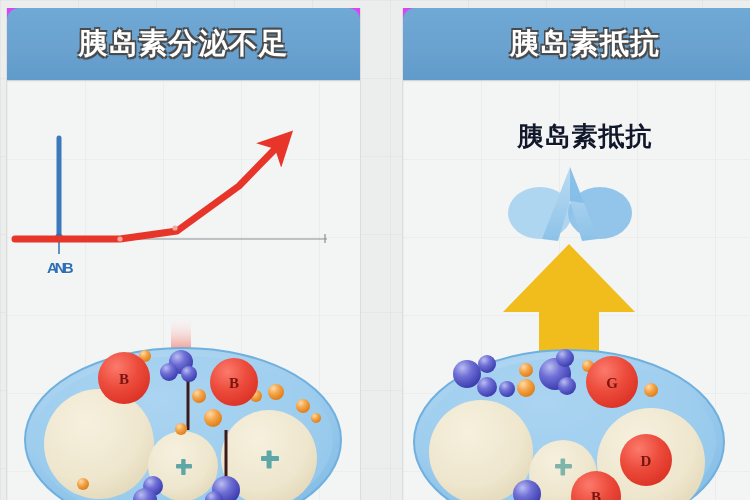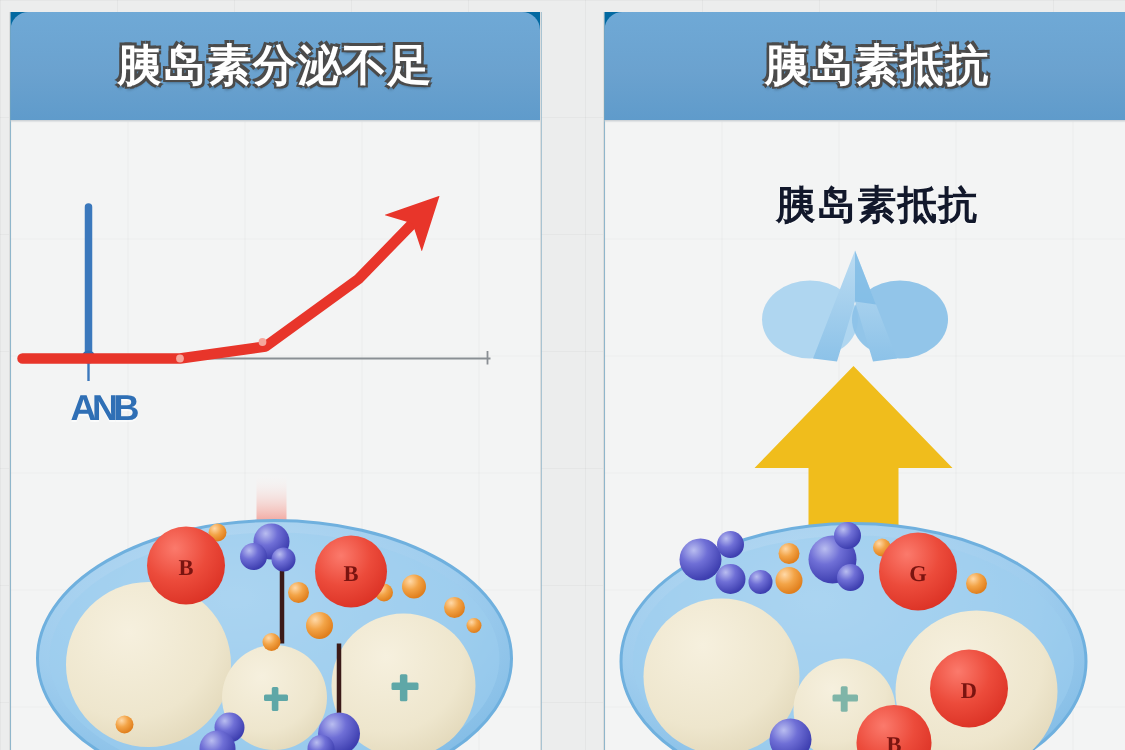--- a/index.html
+++ b/index.html
@@ -16,21 +16,21 @@
     background-image:
       linear-gradient(to right, rgba(0,0,0,.035) 1px, transparent 1px),
       linear-gradient(to bottom, rgba(0,0,0,.030) 1px, transparent 1px);
     background-size:78px 78px;
     pointer-events:none;
   }
 
   
   .panel{
     position:absolute; top:8px; height:492px;
-    background:#0369a1;
+    background:#d946ef;
     border-left:1px solid #dcdddd;
     border-right:1px solid #dcdddd;
     overflow:hidden;
   }
   #panel-left  { left:6px;   width:355px; }
   #panel-right { left:402px; width:366px; }
 
   .panel-header{
     height:72px;
     background:linear-gradient(180deg,#6fa9d6 0%,#6ba2cf 55%,#5f9bcb 100%);
@@ -54,21 +54,21 @@
       linear-gradient(to right, rgba(0,0,0,.030) 1px, transparent 1px),
       linear-gradient(to bottom, rgba(0,0,0,.026) 1px, transparent 1px);
     background-size:78px 78px;
     overflow:hidden;
   }
 
   
   .chart-wrap{ position:absolute; left:0; top:10px; width:355px; height:185px; }
   .chart-label{
     position:absolute; left:40px; top:168px;
-    font-size:24px; font-weight:bold; color:#2f6fb5; letter-spacing:-3px;
+    font-size:15px; font-weight:bold; color:#2f6fb5; letter-spacing:-3px;
     text-shadow:0 1px 0 rgba(255,255,255,.6);
   }
 
   
   .arrow-down{ position:absolute; left:140px; top:234px; }
   .arrow-up  { position:absolute; left:66px;  top:155px; }
 
   
   .res-label{
     position:absolute; left:0; right:0; top:38px; text-align:center;

